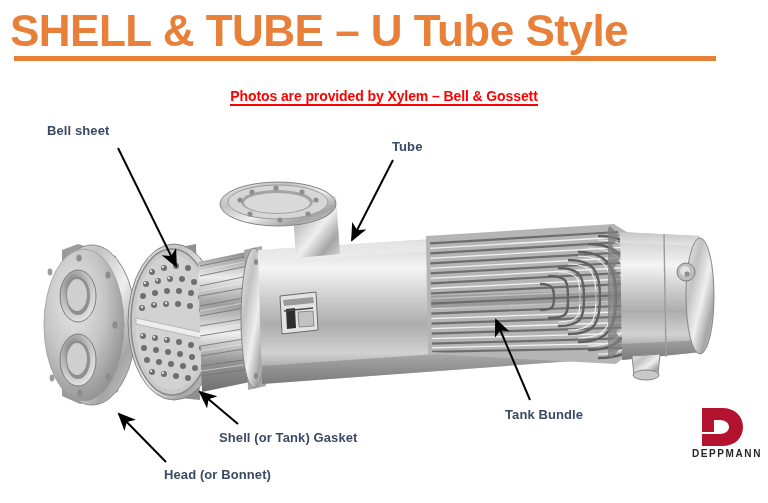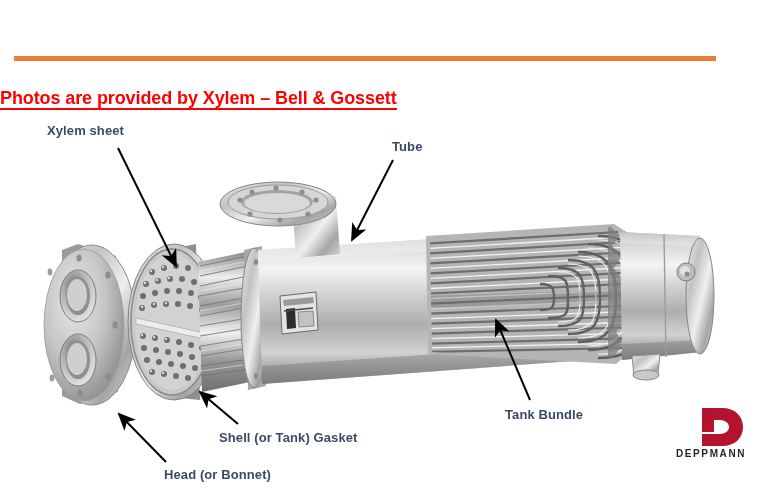--- a/index.html
+++ b/index.html
@@ -26,22 +26,22 @@
     white-space:nowrap;
   }
   #title-rule{
     position:absolute;left:14px;top:56px;width:702px;height:5px;
     background:#E8803A;
   }
 
   
   #subtitle{
     position:absolute;left:0;top:88px;width:768px;
-    text-align:left;
-    font-size:18px;font-weight:bold;
+    text-align:center;
+    font-size:14px;font-weight:bold;
     color:#FF0000;
     letter-spacing:-0.1px;
   }
   #subtitle span{
     border-bottom:2px solid #FF0000;
     padding-bottom:0px;
   }
 
   
   .callout{
@@ -63,30 +63,31 @@
     pointer-events:none;
   }
 
   
   #logo{
     position:absolute;left:676px;top:408px;width:86px;height:68px;
   }
   #logo-mark{position:absolute;left:18px;top:0px;width:50px;height:38px;}
   #logo-word{
     position:absolute;left:0;top:40px;width:86px;
-    text-align:left;
+    text-align:right;
     font-size:10px;font-weight:bold;color:#262626;
     letter-spacing:1.6px;
   }
 </style>
 </head>
 <body>
 
 <div id="slide">
 
+  <div id="title">SHELL &amp; TUBE – U Tube Style</div>
   <div id="title-rule"></div>
 
   <div id="subtitle">
     <span>Photos are provided by Xylem – Bell &amp; Gossett</span>
   </div>
 
   <svg id="art" viewBox="0 0 768 503">
     <defs>
 
       <linearGradient id="metalV" x1="0" y1="0" x2="0" y2="1">
@@ -390,21 +391,21 @@
         <path d="M0,0 L9,4 L0,8 L2.4,4 Z" fill="#000000"></path>
       </marker>
     </defs>
     <line x1="118" y1="148" x2="176" y2="266" stroke="#000000" stroke-width="2" marker-end="url(#ah)"></line>
     <line x1="393" y1="160" x2="352" y2="240" stroke="#000000" stroke-width="2" marker-end="url(#ah)"></line>
     <line x1="530" y1="400" x2="496" y2="320" stroke="#000000" stroke-width="2" marker-end="url(#ah)"></line>
     <line x1="238" y1="424" x2="200" y2="392" stroke="#000000" stroke-width="2" marker-end="url(#ah)"></line>
     <line x1="166" y1="462" x2="119" y2="414" stroke="#000000" stroke-width="2" marker-end="url(#ah)"></line>
   </svg>
 
-  <div class="callout" id="lbl-tube-sheet">Xylem sheet</div>
+  <div class="callout" id="lbl-tube-sheet">Bell sheet</div>
   <div class="callout" id="lbl-shell">Tube</div>
   <div class="callout" id="lbl-tube-bundle">Tank Bundle</div>
   <div class="callout" id="lbl-gasket">Shell (or Tank) Gasket</div>
   <div class="callout" id="lbl-head">Head (or Bonnet)</div>
 
   <div id="logo">
     <svg id="logo-mark" viewBox="0 0 50 38">
       <path d="M8 0 H28 C41 0 49 8 49 19 C49 30 41 38 28 38 H8 V26 H26 C31 26 35 23 35 19 C35 15 31 12 26 12 H20 V24 H8 Z" fill="#B3132F"></path>
       <text x="10" y="10" font-family="'Liberation Sans', sans-serif" font-size="7" font-weight="bold" fill="#B3132F">RL</text>
     </svg>

